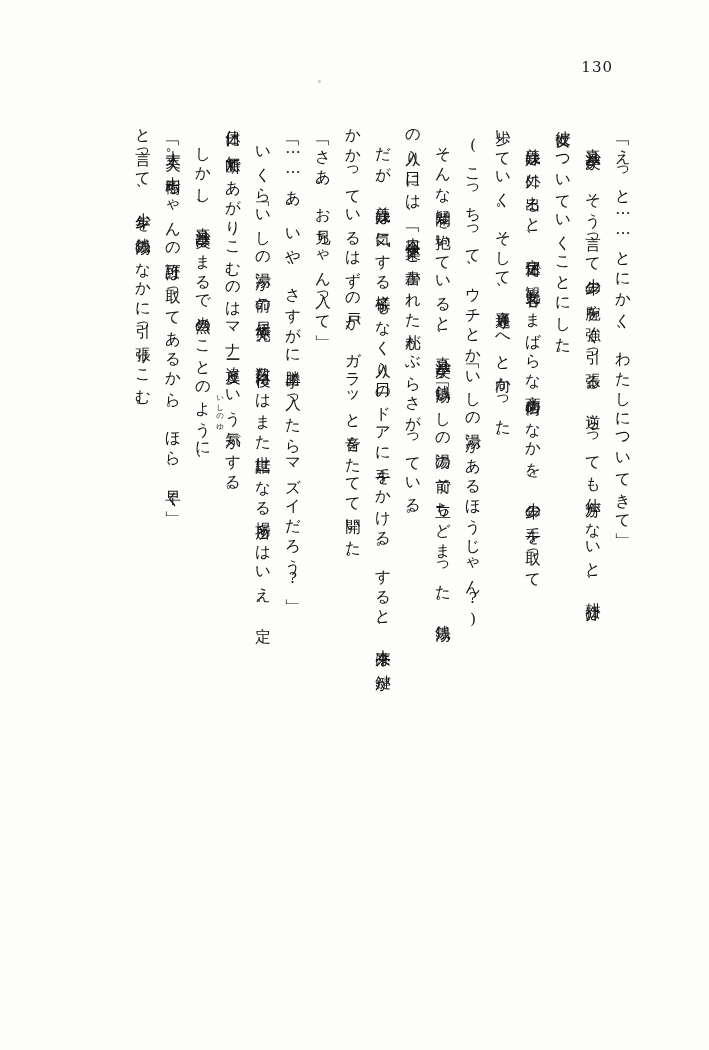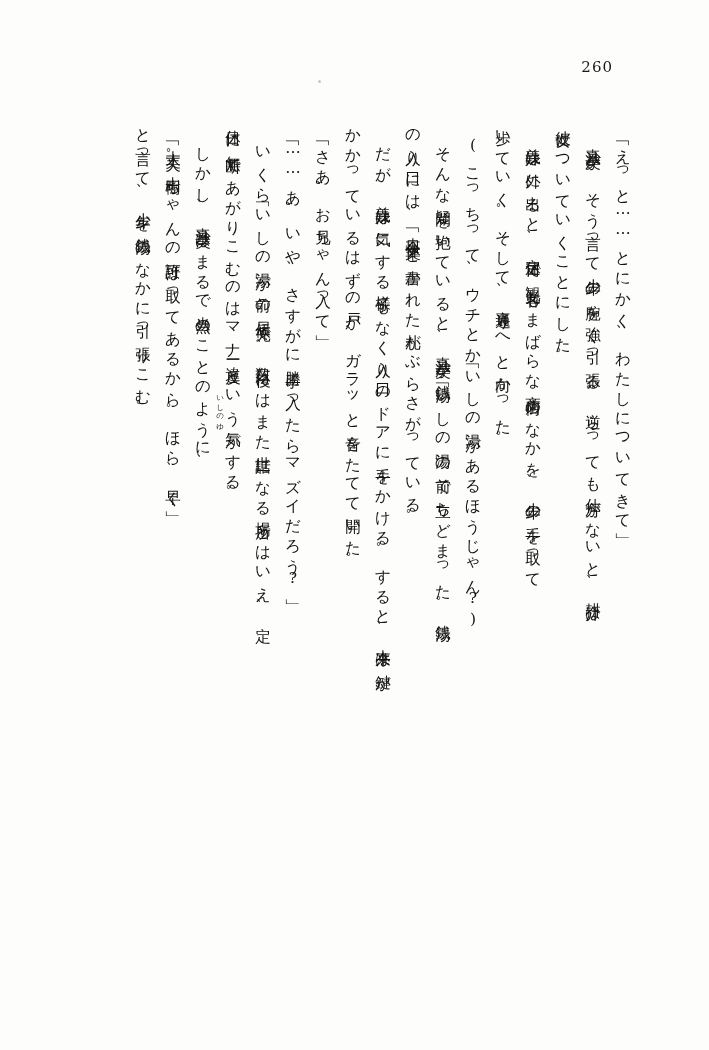--- a/index.html
+++ b/index.html
@@ -86,21 +86,21 @@
   #ruby-ishi {
     top: 390px;
     left: 216px;
   }
 </style>
 </head>
 <body>
 
 <div id="page">
 
-  <div class="page-number">260</div>
+  <div class="page-number">130</div>
 
   <div class="top-mark"></div>
 
   <div class="text-block">
     <div class="column indent-1">「えっと……とにかく、わたしについてきて」</div>
     <div class="column indent-1">真沙美が、そう言って少年の腕を強く引っ張る。逆らっても仕方がないと、耕介は</div>
     <div class="column">彼女についていくことにした。</div>
     <div class="column indent-1">義妹は外に出ると、定休日で観光客もまばらな商店街のなかを、少年の手を取って</div>
     <div class="column">歩いていく。そして、裏通りへと向かった。</div>
     <div class="column indent-1">(こっちって、ウチとか「いしの湯」があるほうじゃん?)</div>

